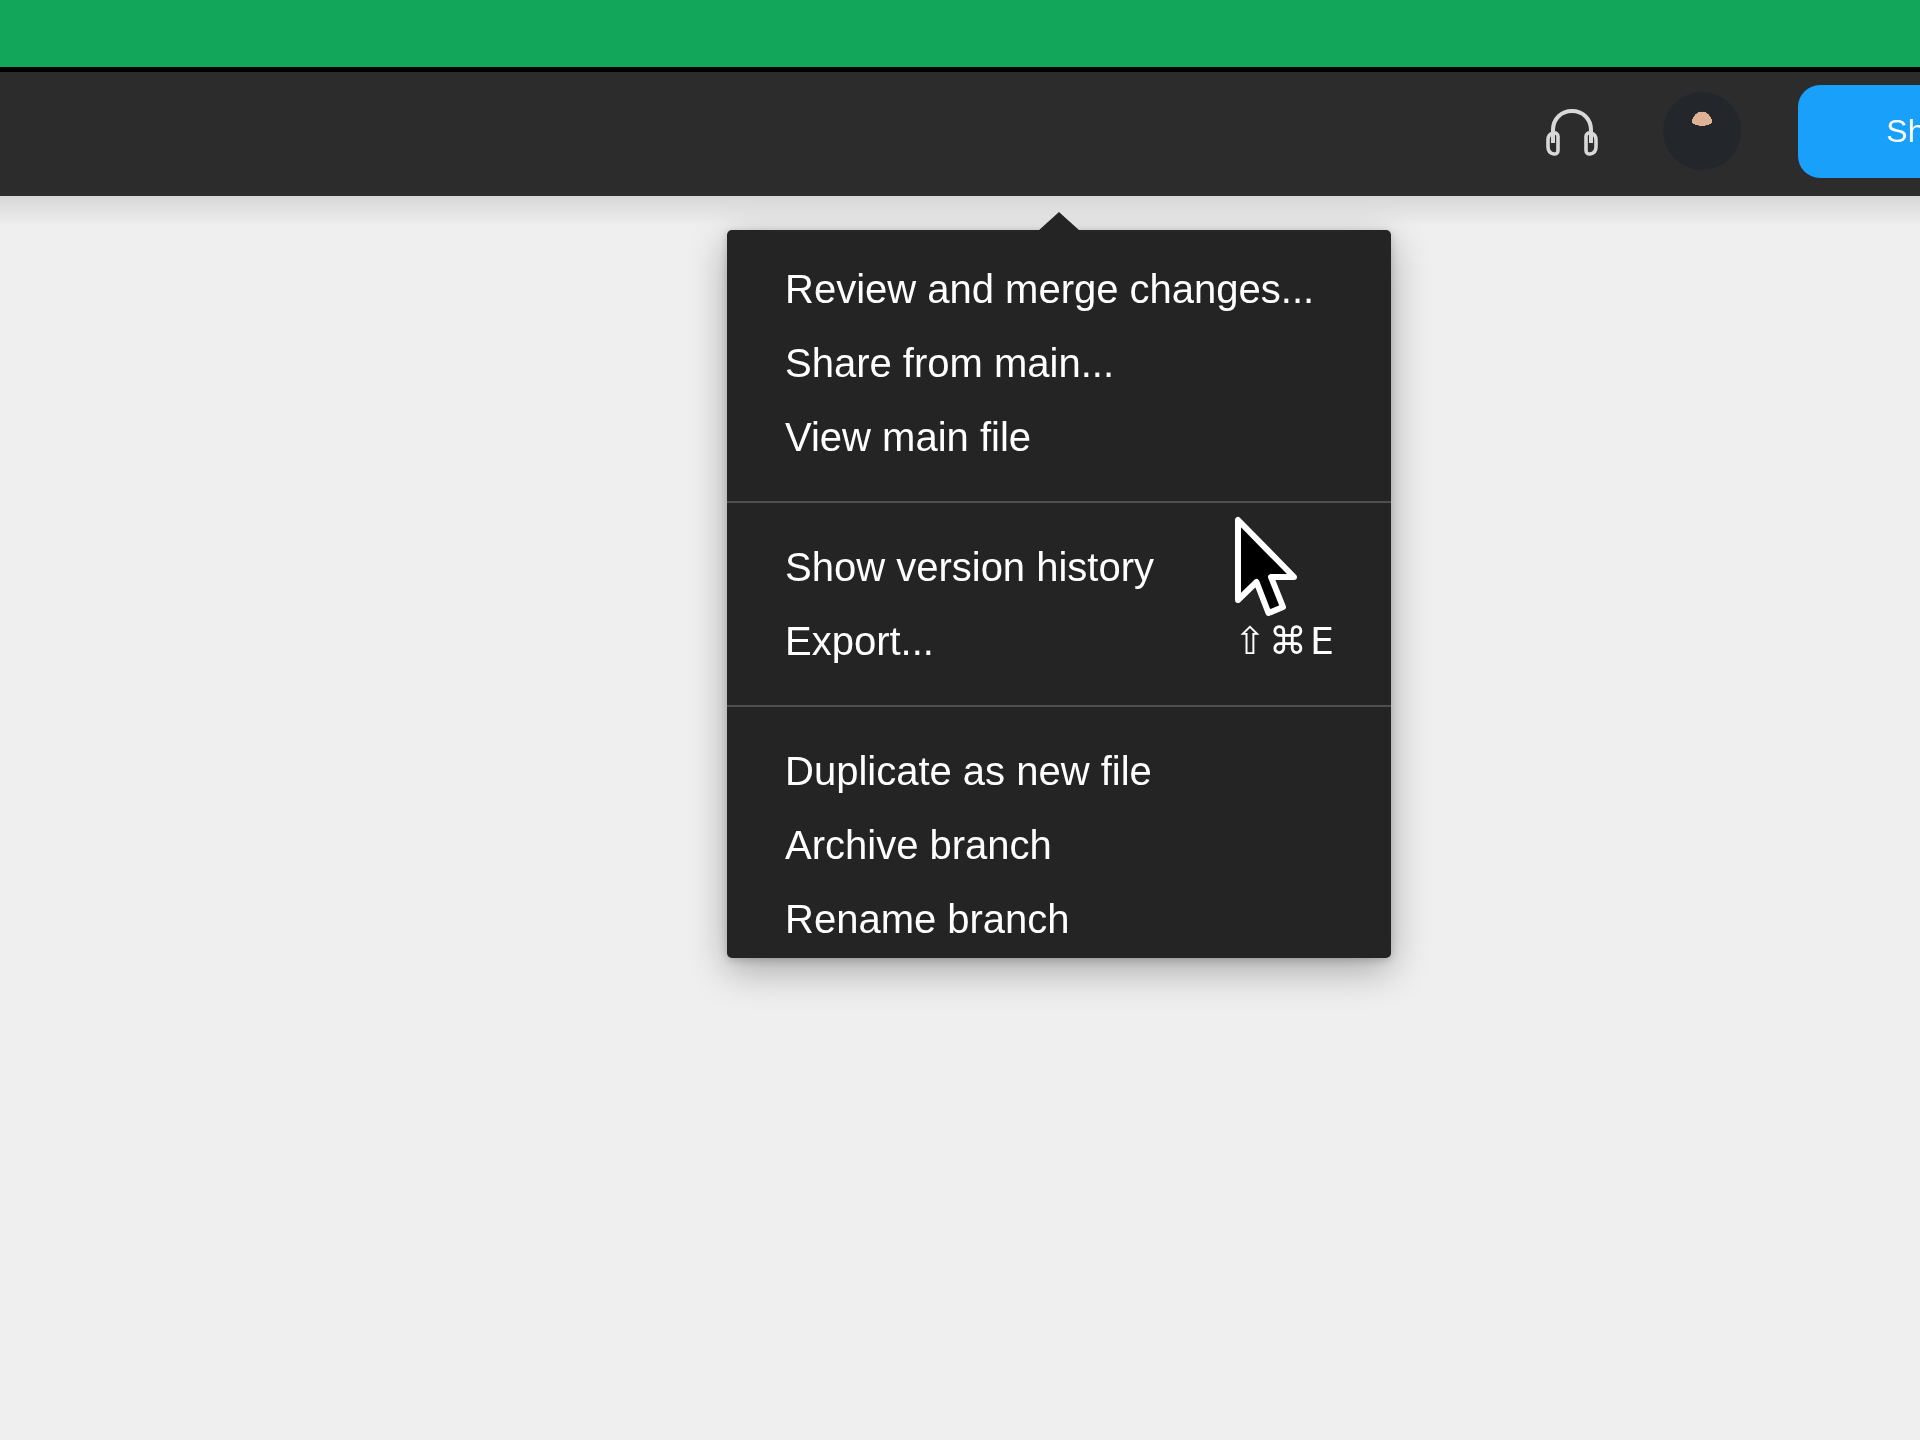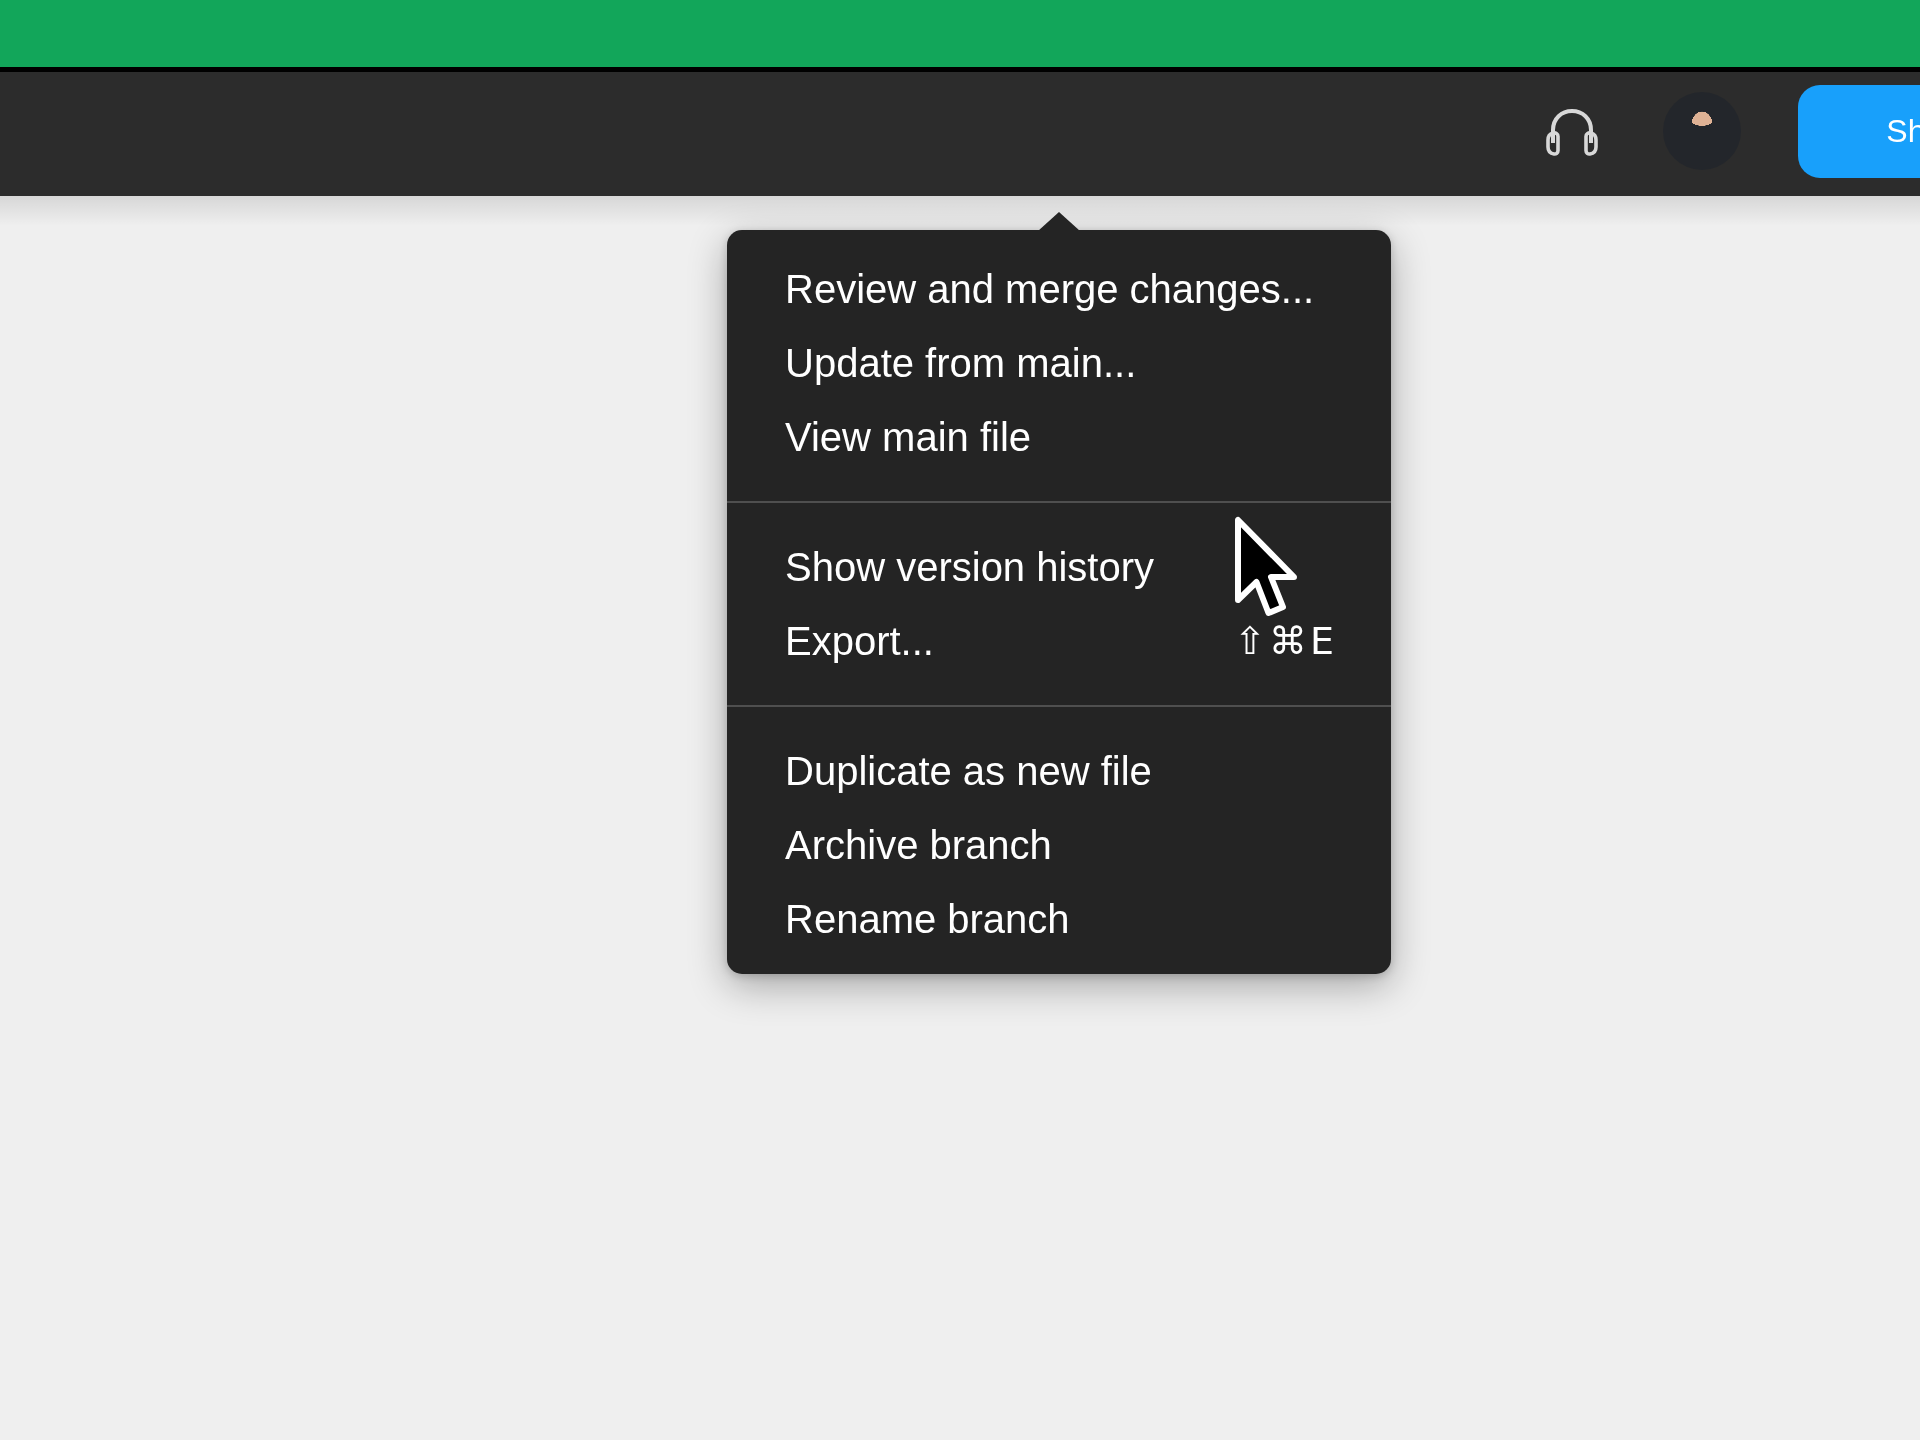--- a/index.html
+++ b/index.html
@@ -63,23 +63,23 @@
   
   .canvas{position:absolute;left:0;top:196px;width:1920px;height:1244px;background:var(--canvas-bg);}
   .canvas::before{
     content:"";position:absolute;left:0;top:0;width:100%;height:30px;
     background:linear-gradient(rgba(0,0,0,0.10),rgba(0,0,0,0));
   }
 
   
   .menu{
     position:absolute;left:727px;top:230px;width:664px;
-    background:var(--menu-bg);border-radius:15px;
+    background:var(--menu-bg);border-radius:5px;
     box-shadow:0 12px 38px rgba(0,0,0,0.30), 0 2px 8px rgba(0,0,0,0.18);
-    padding:22px 0 18px 0;
+    padding:22px 0 2px 0;
     display:flex;flex-direction:column;
     color:#fff;
     justify-content:flex-end;
   }
   .menu-caret{
     position:absolute;top:-18px;left:50%;margin-left:-21px;
     width:0;height:0;
     border-left:21px solid transparent;border-right:21px solid transparent;
     border-bottom:19px solid var(--menu-bg);
   }
@@ -121,21 +121,21 @@
 
 <div class="canvas"></div>
 
 <div class="menu">
   <div class="menu-caret"></div>
 
   <div class="menu-item">
     <span>Review and merge changes...</span>
   </div>
   <div class="menu-item">
-    <span>Update from main...</span>
+    <span>Share from main...</span>
   </div>
   <div class="menu-item">
     <span>View main file</span>
   </div>
 
   <div class="menu-divider"></div>
 
   <div class="menu-item">
     <span>Show version history</span>
   </div>

